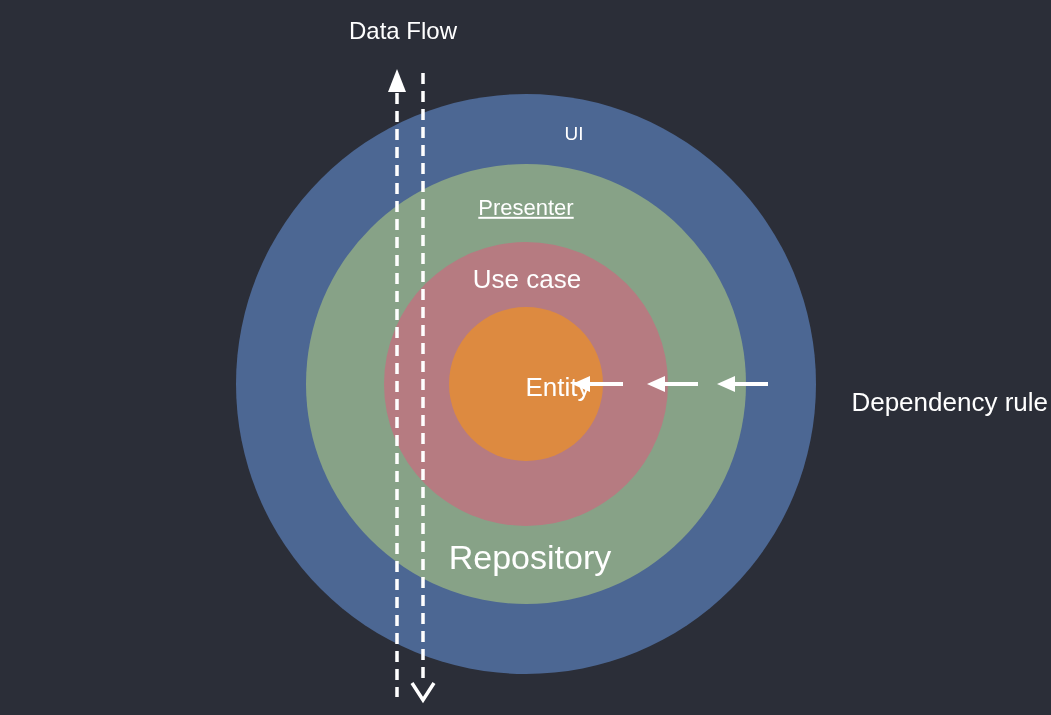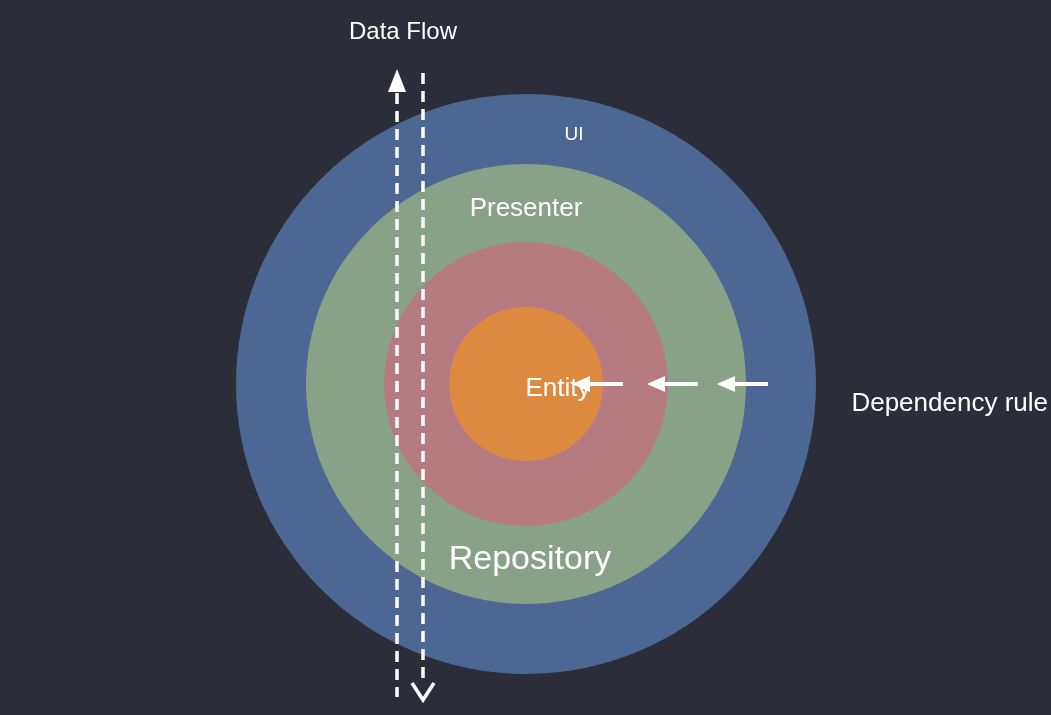--- a/index.html
+++ b/index.html
@@ -32,21 +32,21 @@
   }
 
   .label {
     position: absolute;
     transform: translate(-50%, -50%);
     white-space: nowrap;
     text-align: right;
     line-height: 1.2;
   }
   .lbl-ui         { left: 530px; top: 134px; font-size: 19px; margin-left: 44px; }
-  .lbl-presenter  { left: 526px; top: 208px; font-size: 26px; }
+  .lbl-presenter  { left: 526px; top: 208px; font-size: 22px; text-decoration: underline; }
   .lbl-usecase    { left: 527px; top: 280px; font-size: 26px; }
   .lbl-entity     { left: 530px; top: 388px; font-size: 26px; margin-left: 28px; }
   .lbl-repository { left: 530px; top: 557px; font-size: 34px; }
   .lbl-datasource { left: 526px; top: 636px; font-size: 26px; }
   .lbl-dataflow   { left: 403px; top:  31px; font-size: 24px; }
   .lbl-dependency {
     left: 933px; top: 403px;
     font-size: 26px;
     width: 230px;
     white-space: normal;
@@ -84,19 +84,20 @@
       <polygon points="647,384 665,376 665,392" fill="currentColor"></polygon>
     </g>
     <g>
       <line x1="768" y1="384" x2="734" y2="384" stroke="currentColor" stroke-width="4"></line>
       <polygon points="717,384 735,376 735,392" fill="currentColor"></polygon>
     </g>
   </svg>
 
   <div class="label lbl-ui">UI</div>
   <div class="label lbl-presenter">Presenter</div>
+  <div class="label lbl-usecase">Use case</div>
   <div class="label lbl-entity">Entity</div>
   <div class="label lbl-repository">Repository</div>
 
   <div class="label lbl-dataflow">Data Flow</div>
   <div class="label lbl-dependency">Dependency rule</div>
 
 </div>
 
 </body></html>

